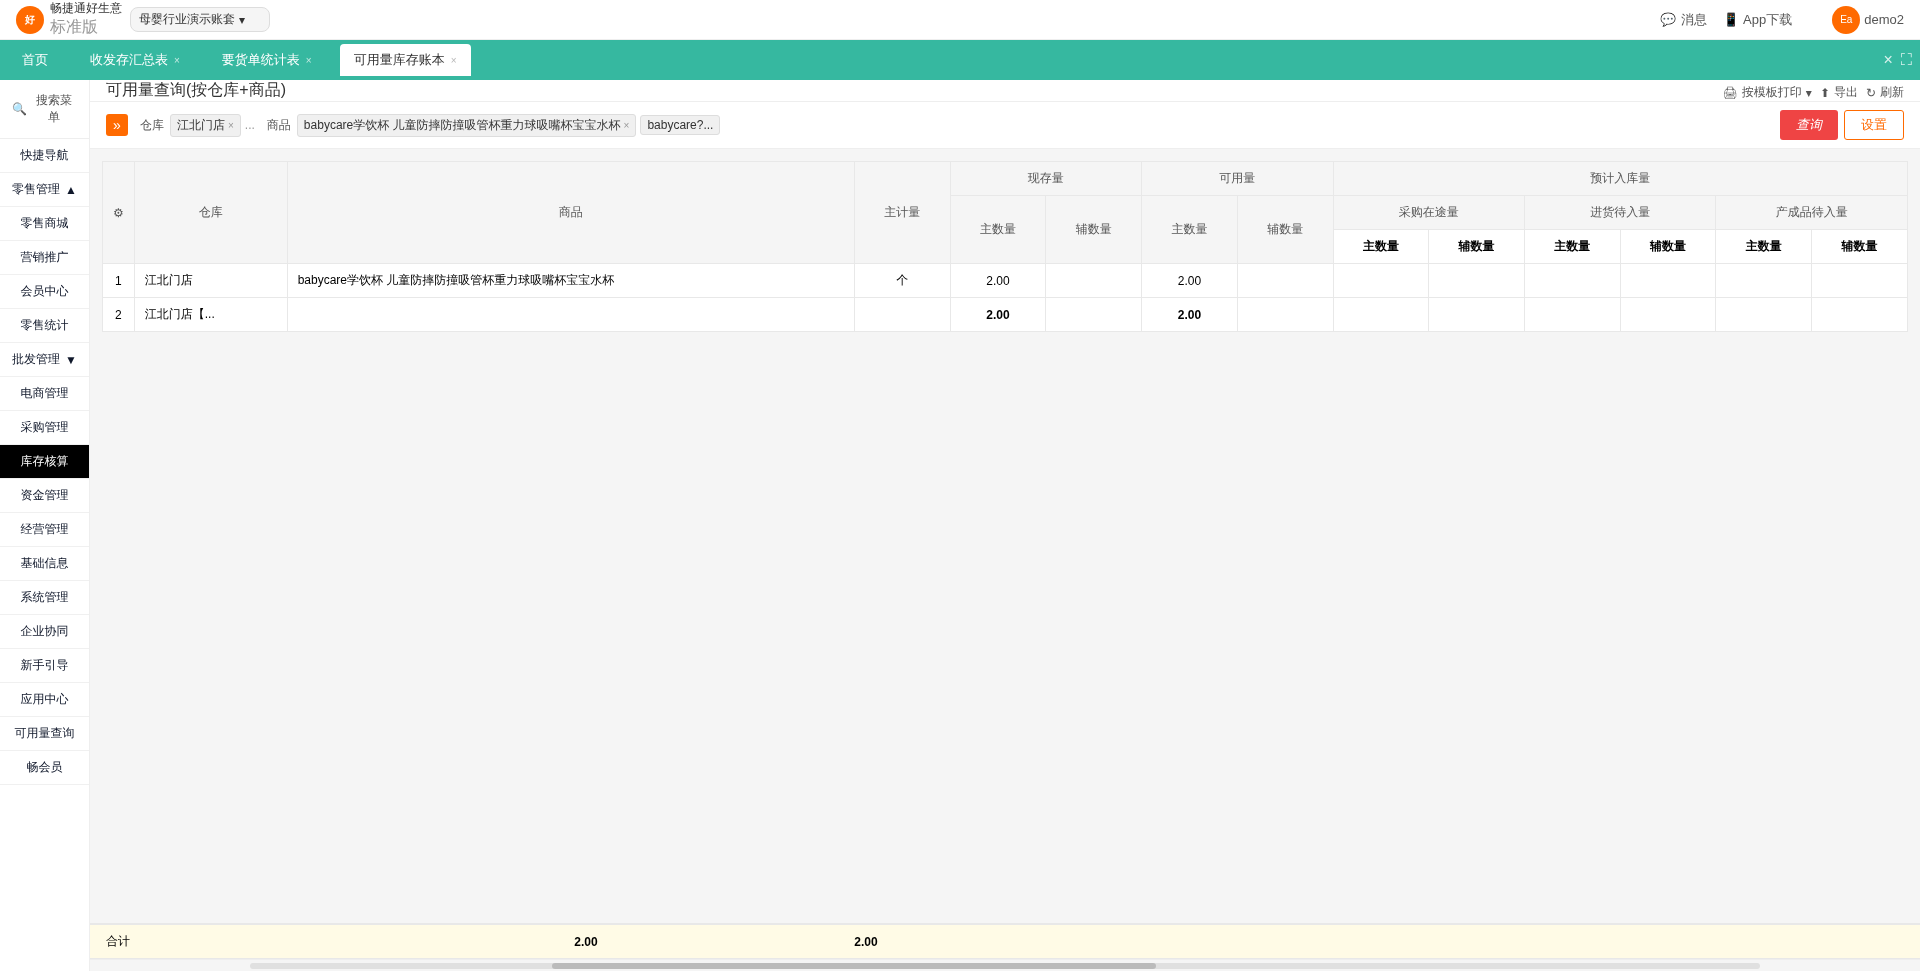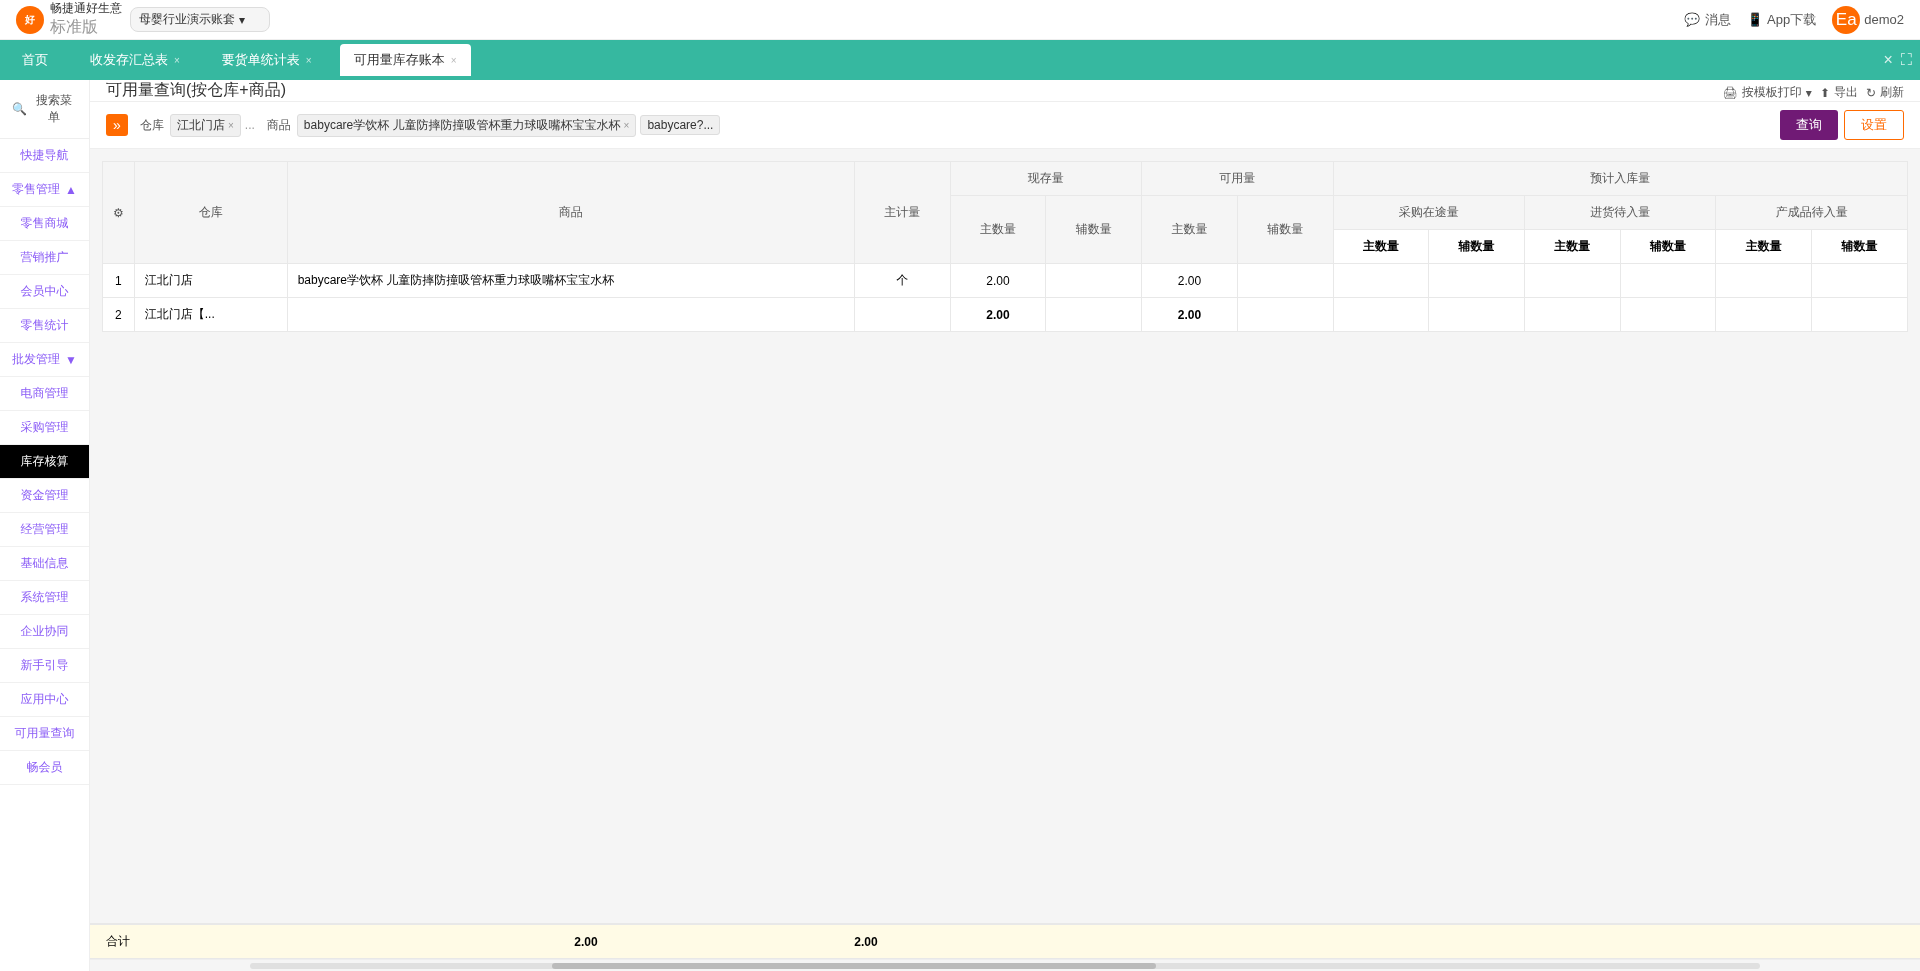--- a/index.html
+++ b/index.html
@@ -17,21 +17,21 @@
       flex-shrink: 0;
     }
     .top-bar-left { display: flex; align-items: center; gap: 8px; }
     .logo-area { display: flex; align-items: center; gap: 6px; }
     .logo-icon { width: 28px; height: 28px; background: #ff6a00; border-radius: 50%; display: flex; align-items: center; justify-content: center; color: #fff; font-size: 10px; font-weight: bold; }
     .logo-text { font-size: 12px; color: #333; line-height: 1.3; }
     .logo-subtext { font-size: 16px; color: #999; }
     .org-selector { display: flex; align-items: center; gap: 4px; background: #f5f5f5; border: 1px solid #ddd; border-radius: 8px; padding: 3px 8px; cursor: pointer; font-size: 12px; color: #333; min-width: 140px; }
     .top-bar-right { display: flex; align-items: center; gap: 16px; }
     .top-right-item { display: flex; align-items: center; gap: 4px; cursor: pointer; font-size: 13px; color: #555; }
-    .avatar { width: 28px; height: 28px; border-radius: 50%; background: #ff6a00; display: flex; align-items: center; justify-content: center; color: #fff; font-size: 17px; }
+    .avatar { width: 28px; height: 28px; border-radius: 50%; background: #ff6a00; display: flex; align-items: center; justify-content: center; color: #fff; font-size: 10px; margin-left: 24px; }
 
     
     .nav-tabs-bar {
       height: 40px;
       background: #36b8a0;
       display: flex;
       align-items: center;
       flex-shrink: 0;
       padding: 0 8px;
       gap: 14px;
@@ -88,21 +88,21 @@
       display: flex;
       align-items: center;
       gap: 4px;
       padding: 4px;
     }
     .sidebar-nav-item {
       padding: 8px 4px;
       border-bottom: 1px solid #f0f0f0;
       cursor: pointer;
       font-size: 12px;
-      color: #8b5cf6;
+      color: #0f172a;
       text-align: center;
       display: flex;
       align-items: center;
       justify-content: center;
     }
     .sidebar-nav-item.active {
       background: #000000;
       color: #fff;
     }
     .sidebar-nav-item.has-arrow { justify-content: center; gap: 5px; }
@@ -167,27 +167,28 @@
       font-size: 12px;
       color: #333;
       display: flex;
       align-items: center;
       gap: 3px;
     }
     .filter-tag .remove { cursor: pointer; color: #999; font-size: 10px; }
     .filter-more { color: #999; font-size: 12px; cursor: pointer; }
     .filter-actions { margin-left: auto; display: flex; gap: 6px; }
     .btn-query {
-      background: #701a75;
+      background: #ef4444;
       color: #fff;
       border: none;
       border-radius: 3px;
       padding: 5px 16px;
       cursor: pointer;
       font-size: 13px;
+      font-style: italic;
     }
     .btn-setting {
       background: #fff;
       color: #ff6a00;
       border: 1px solid #ff6a00;
       border-radius: 3px;
       padding: 5px 16px;
       cursor: pointer;
       font-size: 13px;
     }

